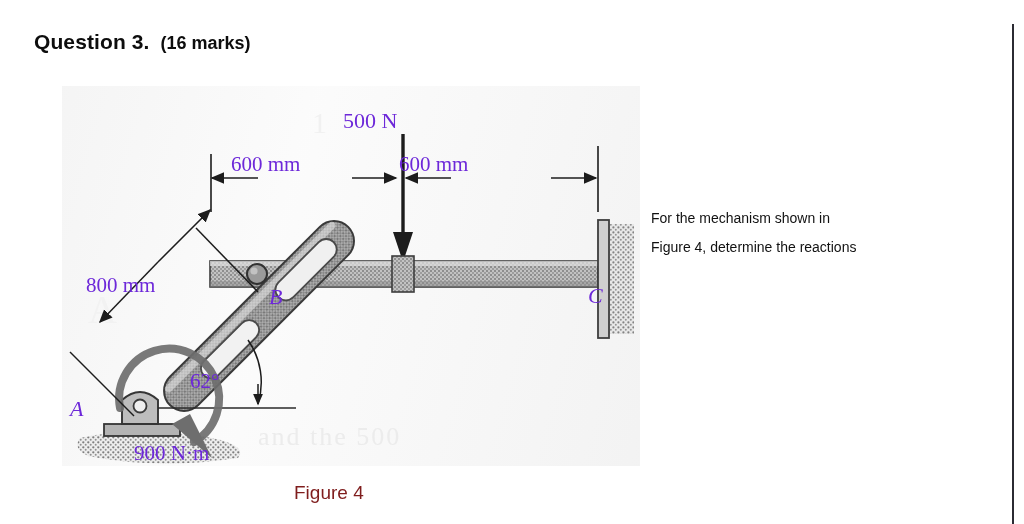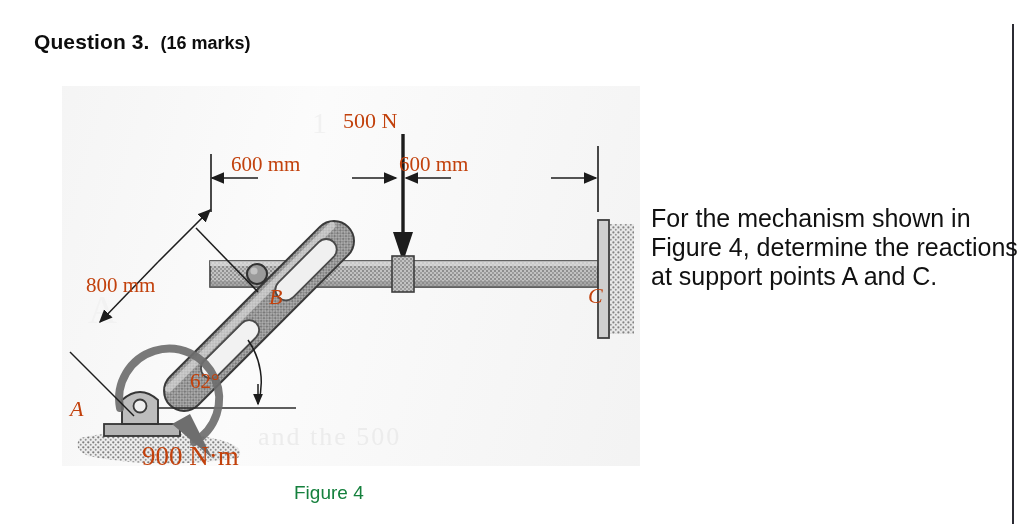--- a/index.html
+++ b/index.html
@@ -49,43 +49,43 @@
   .ghost.g1{left:196px;top:336px;font-size:26px;letter-spacing:2px;}
   .ghost.g2{left:26px;top:200px;font-size:40px;letter-spacing:6px;color:#f2f2f2;}
   .ghost.g3{left:250px;top:20px;font-size:30px;letter-spacing:4px;color:#f1f1f1;}
 
   .fig{position:absolute;left:0;top:0;width:578px;height:380px;}
 
   
   .lbl{
     position:absolute;
     font-family:"Liberation Serif", serif;
-    color:#c2410c;
+    color:#6d28d9;
     white-space:nowrap;
   }
   .lbl.load{font-size:22px;left:281px;top:22px;}
   .lbl.d1{font-size:21px;left:169px;top:66px;}
   .lbl.d2{font-size:21px;left:337px;top:66px;}
   .lbl.d800{font-size:21px;left:24px;top:187px;}
   .lbl.ang{font-size:21px;left:128px;top:283px;}
-  .lbl.mom{font-size:27px;left:80px;top:355px;}
+  .lbl.mom{font-size:21px;left:72px;top:355px;}
   .lbl.ptA{font-size:22px;font-style:italic;left:8px;top:310px;}
   .lbl.ptB{font-size:22px;font-style:italic;left:207px;top:198px;}
   .lbl.ptC{font-size:22px;font-style:italic;left:526px;top:197px;}
 
   
   .caption{
     position:absolute;left:294px;top:458px;
-    font-size:19px;color:#15803d;
+    font-size:19px;color:#7f1d1d;
   }
 
   
   .blurb{
     position:absolute;left:651px;top:180px;width:366px;
-    font-size:25px;line-height:29px;color:#111;
+    font-size:14px;line-height:29px;color:#111;
   }
   .blurb div{white-space:nowrap;}
 </style>
 </head>
 <body>
 
 <div class="page">
 
   <div class="heading">
     <span class="q">Question 3.</span>
@@ -230,16 +230,15 @@
     <div class="lbl ptA">A</div>
     <div class="lbl ptB">B</div>
     <div class="lbl ptC">C</div>
   </div>
 
   <div class="caption">Figure 4</div>
 
   <div class="blurb">
     <div>For the mechanism shown in</div>
     <div>Figure 4, determine the reactions</div>
-    <div>at support points A and C.</div>
   </div>
 
 </div>
 
 </body></html>

